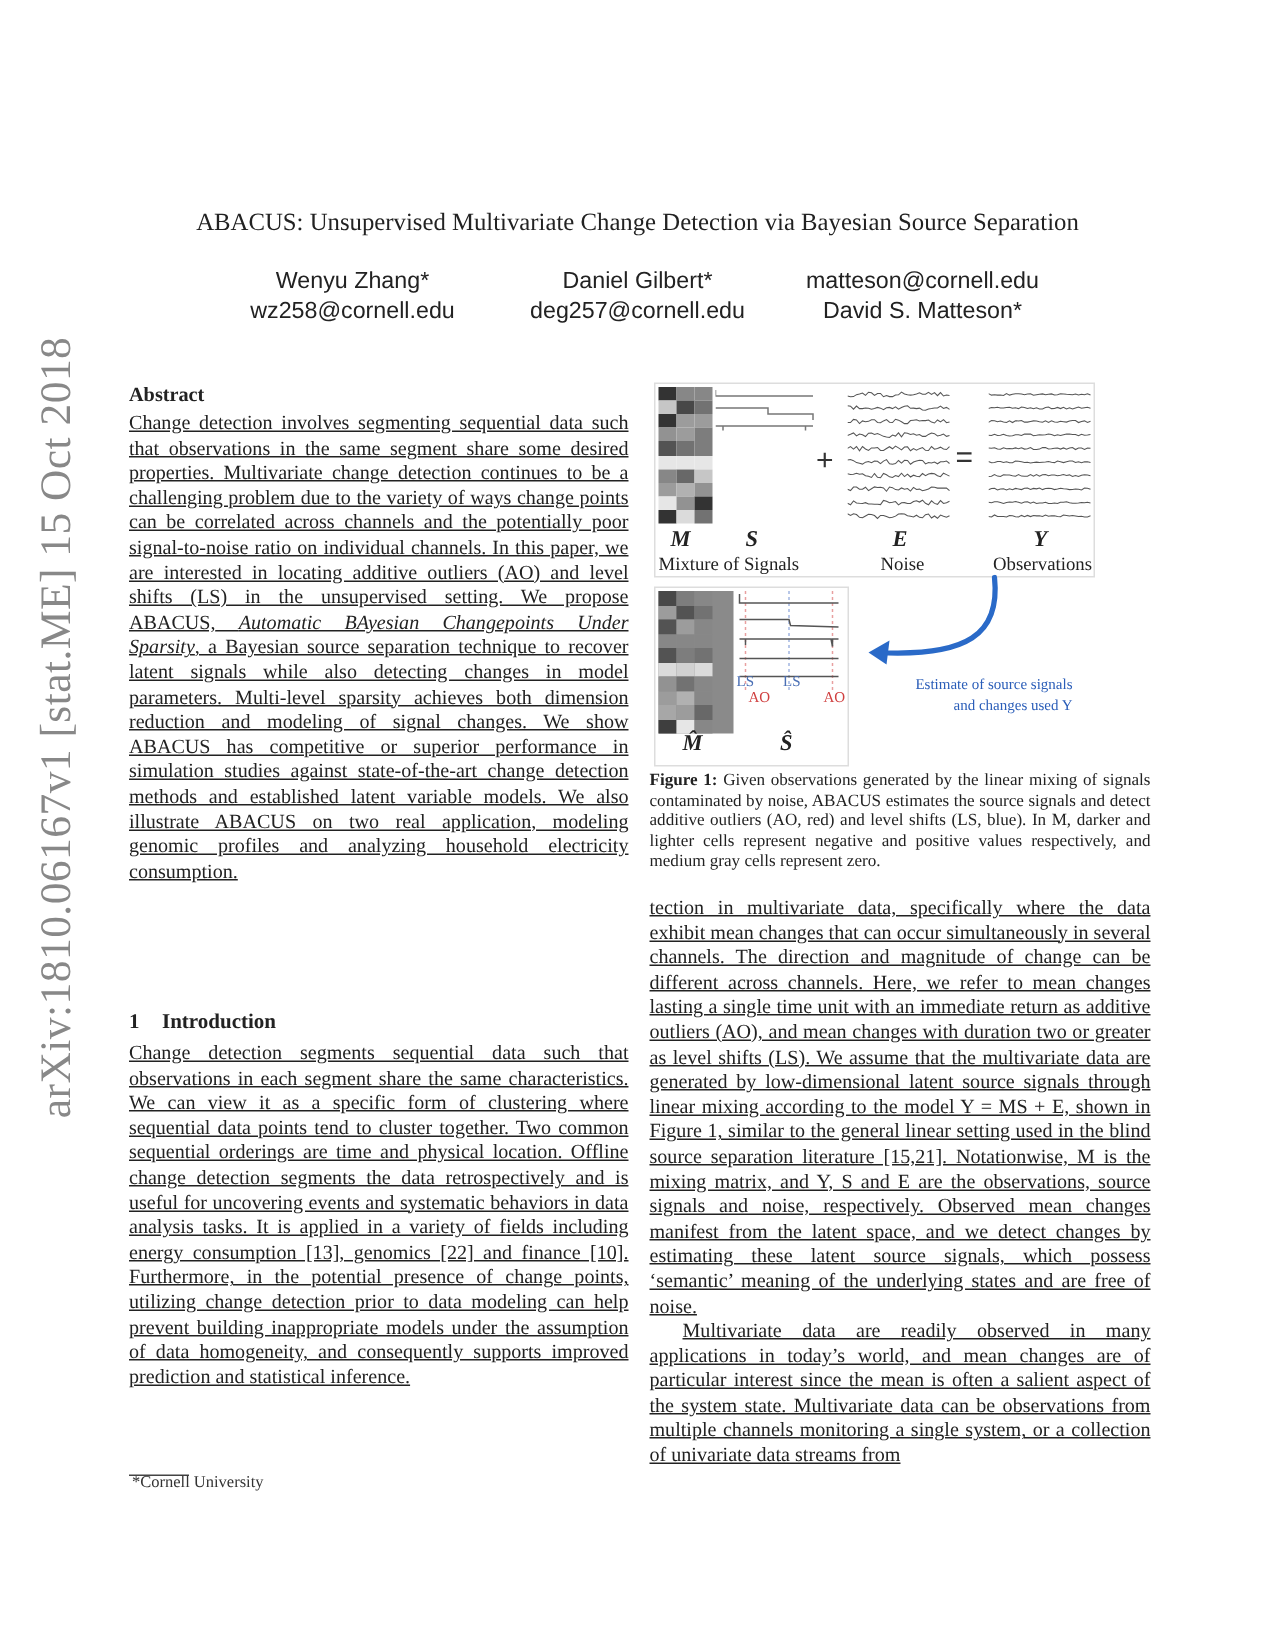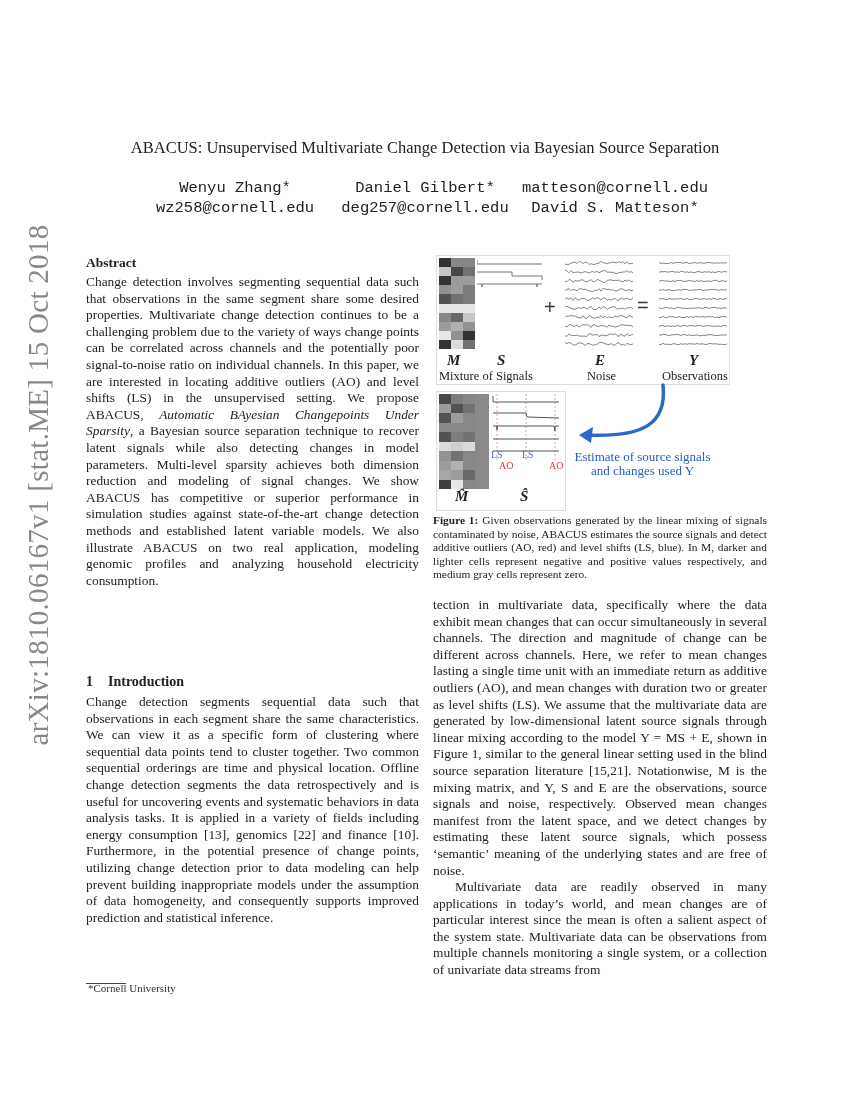--- a/index.html
+++ b/index.html
@@ -1,22 +1,22 @@
 <!DOCTYPE html>
 <html><head>
 <meta charset="utf-8">
 <style>
   html,body{margin:0;padding:0;background:#fff;}
   body{width:850px;height:1100px;position:relative;overflow:hidden;font-family:"DejaVu Serif","Liberation Serif",serif;color:#222;}
   #sidebar{position:absolute;left:18px;top:290px;width:40px;height:390px;}
   #sidebar span{position:absolute;left:20px;top:195px;transform:translate(-50%,-50%) rotate(-90deg);white-space:nowrap;font-family:"Liberation Serif",serif;font-size:29px;color:#888;letter-spacing:0.3px;}
   #title{position:absolute;left:0;width:850px;top:138px;text-align:center;font-family:"Liberation Serif",serif;font-size:16.5px;color:#222;}
-  .author{position:absolute;top:178px;text-align:center;font-family:Liberation Mono, monospace;font-size:15.5px;line-height:20px;color:#222;}
+  .author{position:absolute;top:178px;text-align:center;font-family:Liberation Sans, sans-serif;font-size:15.5px;line-height:20px;color:#222;}
   .col{position:absolute;font-family:"Liberation Serif",serif;font-size:13.4px;line-height:16.6px;text-align:justify;color:#222;}
-  .col p{margin:0;}
+  .col p{margin:0;text-decoration:underline;}
   .indent{text-indent:22px;}
   #abs-head{position:absolute;left:86px;top:255px;font-family:"Liberation Serif",serif;font-weight:bold;font-size:13.5px;}
   #abs{left:86px;top:274px;width:333px;}
   #intro-head{position:absolute;left:86px;top:674px;font-family:"Liberation Serif",serif;font-weight:bold;font-size:14px;}
   #intro-head .num{display:inline-block;width:22px;}
   #intro{left:86px;top:694px;width:333px;}
   #fnline{position:absolute;left:86px;top:983px;width:40px;border-top:1px solid #444;}
   #fn{position:absolute;left:88px;top:982px;font-family:"Liberation Serif",serif;font-size:11px;color:#333;}
   #right{left:433px;top:597px;width:334px;}
   #caption{position:absolute;left:433px;top:514px;width:334px;font-family:"Liberation Serif",serif;font-size:11.4px;line-height:13.6px;text-align:justify;color:#222;}
@@ -24,21 +24,21 @@
   
   #fig-top{position:absolute;left:436px;top:255px;width:292px;height:128px;border:1px solid #ddd;background:#fff;}
   #fig-bot{position:absolute;left:436px;top:391px;width:128px;height:118px;border:1px solid #ddd;background:#fff;}
   .mlabel{position:absolute;font-family:"Liberation Serif",serif;font-style:italic;font-weight:bold;font-size:15px;color:#222;}
   .flabel{position:absolute;font-family:"Liberation Serif",serif;font-size:12.5px;color:#222;white-space:nowrap;}
   .grid{position:absolute;display:grid;}
   .grid div{width:100%;height:100%;}
   .op{position:absolute;font-family:"Liberation Sans",sans-serif;font-size:20px;color:#333;}
   .ann{position:absolute;font-family:"Liberation Serif",serif;font-size:10px;}
   .ls{color:#4a6fb5;text-align:center;} .ao{color:#d04040;}
-  #est{position:absolute;left:570px;top:450px;width:145px;text-align:center;font-family:"Liberation Serif",serif;font-size:13px;line-height:14px;color:#2a5db8;}
+  #est{position:absolute;left:570px;top:450px;width:145px;text-align:right;font-family:"Liberation Serif",serif;font-size:10px;line-height:14px;color:#2a5db8;}
 </style>
 </head>
 <body>
 
 <div id="sidebar">
     <span>arXiv:1810.06167v1  [stat.ME]  15 Oct 2018</span>
   </div>
 
 <div id="title">ABACUS: Unsupervised Multivariate Change Detection via Bayesian Source Separation</div>
 

